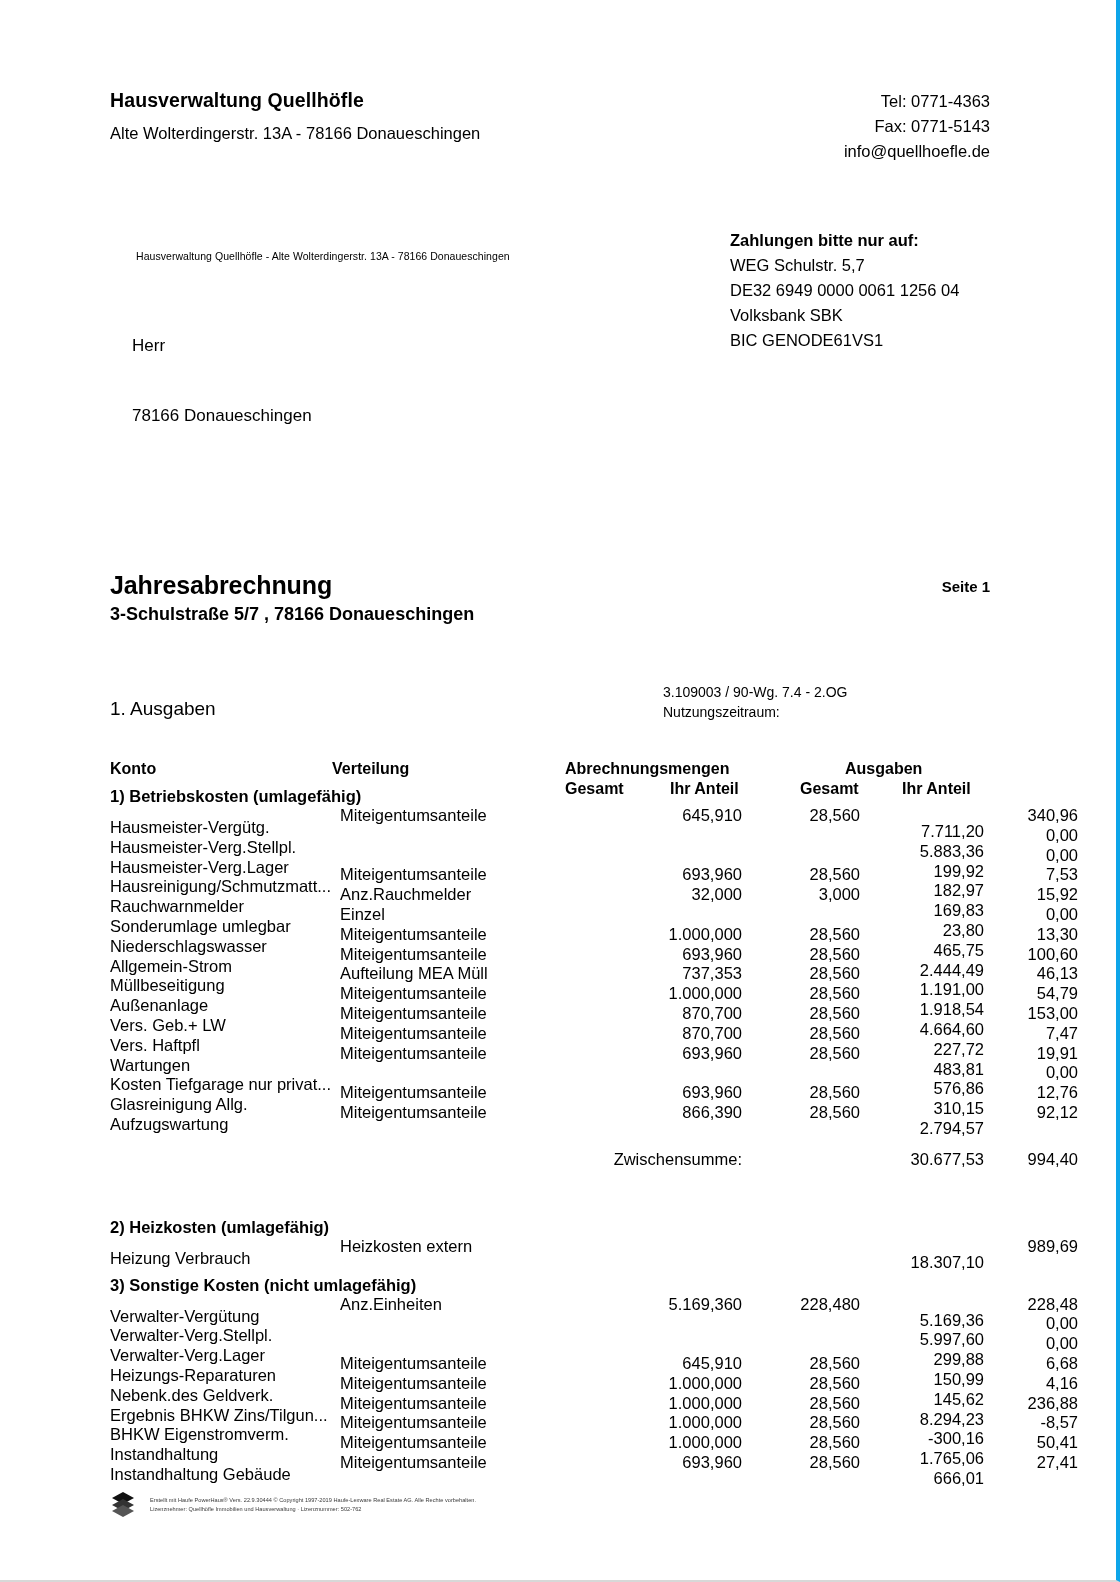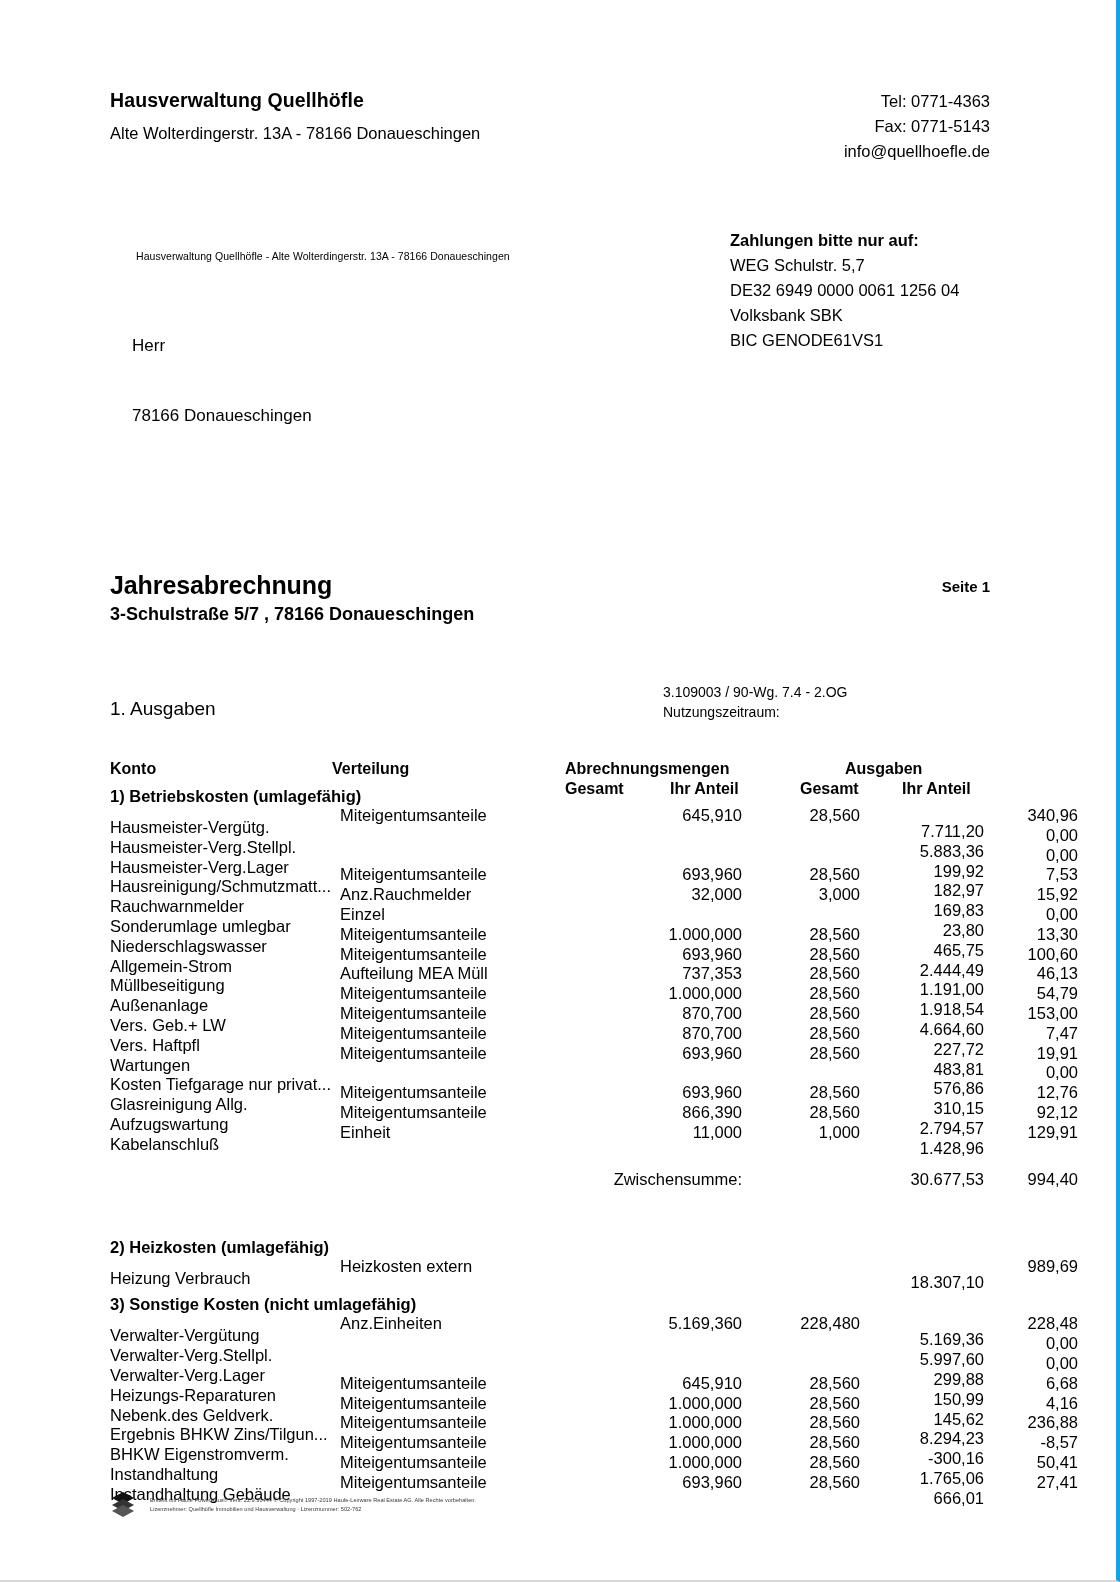--- a/index.html
+++ b/index.html
@@ -456,28 +456,20 @@
           <span class="c-a-ant">12,76</span>
         </div>
         <div class="row">
           <span class="c-konto">Aufzugswartung</span>
           <span class="c-vert">Miteigentumsanteile</span>
           <span class="c-m-ges">866,390</span>
           <span class="c-m-ant">28,560</span>
           <span class="c-a-ges">2.794,57</span>
           <span class="c-a-ant">92,12</span>
         </div>
-        <div class="row">
-          <span class="c-konto">Kabelanschluß</span>
-          <span class="c-vert">Einheit</span>
-          <span class="c-m-ges">11,000</span>
-          <span class="c-m-ant">1,000</span>
-          <span class="c-a-ges">1.428,96</span>
-          <span class="c-a-ant">129,91</span>
-        </div>
         <div class="sub-gap-top"></div>
         <div class="subtotal">
           <span class="st-label">Zwischensumme:</span>
           <span class="st-ges">30.677,53</span>
           <span class="st-ant">994,40</span>
         </div>
         <div class="sub-gap-bot"></div>
         <div class="grp-gap"></div>
         <div class="grp-title">2) Heizkosten (umlagefähig)</div>
         <div class="row">

